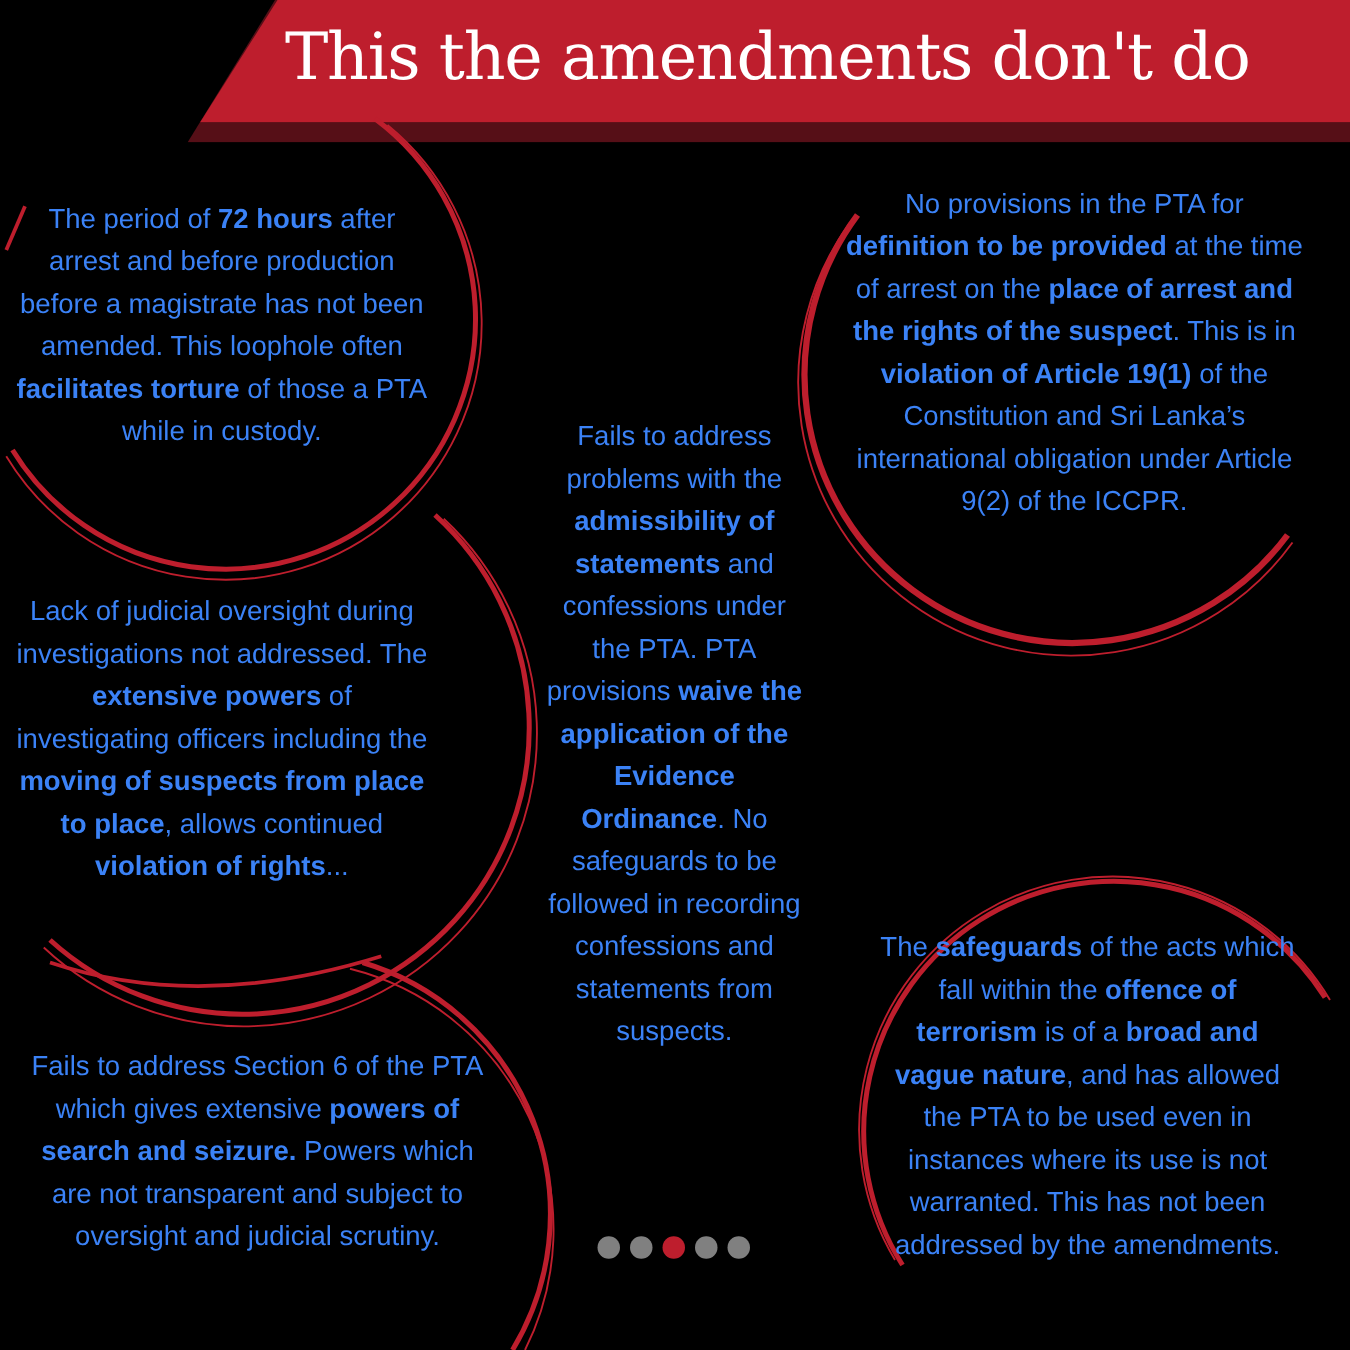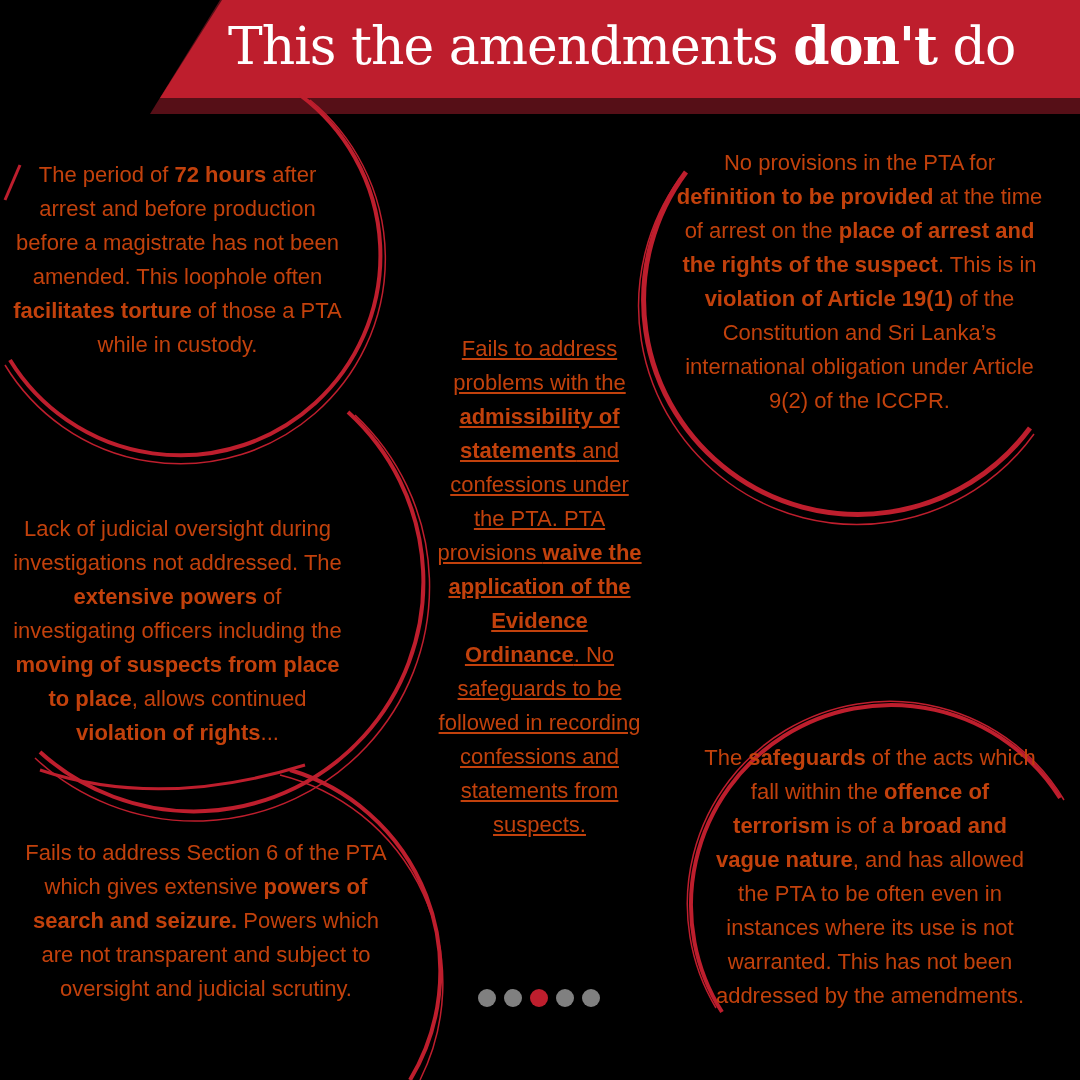--- a/index.html
+++ b/index.html
@@ -1,27 +1,27 @@
 <!DOCTYPE html>
 <html><head>
   <meta charset="utf-8">
   <style>
     html, body { margin: 0; padding: 0; background: #000; }
     body { width: 1080px; height: 1080px; position: relative; overflow: hidden; font-family: "Liberation Sans", "DejaVu Sans", sans-serif; color: #fff; }
     .banner-shadow { position: absolute; left: 150px; top: 0; width: 930px; height: 114px; background: #560f17; clip-path: polygon(70px 0, 930px 0, 930px 114px, 0 114px); }
     .banner { position: absolute; left: 160px; top: 0; width: 920px; height: 98px; background: #be1e2d; clip-path: polygon(62px 0, 920px 0, 920px 98px, 0 98px); }
     .title { position: absolute; left: 228px; top: 14px; font-family: "DejaVu Serif", "Liberation Serif", serif; font-size: 52px; line-height: 64px; color: #fff; white-space: nowrap; letter-spacing: -1px; }
-    .title b { font-weight: bold; }
+    .title b { font-weight: normal; }
     svg.rings { position: absolute; left: 0; top: 0; width: 1080px; height: 1080px; pointer-events: none; }
-    .block { position: absolute; text-align: center; font-size: 22px; line-height: 34px; color: #c2410c; }
+    .block { position: absolute; text-align: center; font-size: 22px; line-height: 34px; color: #3b82f6; }
     .block b { font-weight: bold; }
     .b1 { left: 10px; top: 158px; width: 335px; }
-    .b2 { left: 10px; top: 472px; width: 335px; margin-top: 40px; }
+    .b2 { left: 10px; top: 472px; width: 335px; }
     .b3 { left: 16px; top: 836px; width: 380px; }
-    .b4 { left: 432px; top: 332px; width: 215px; text-decoration: underline; }
+    .b4 { left: 432px; top: 332px; width: 215px; }
     .b5 { left: 672px; top: 146px; width: 375px; }
     .b6 { left: 700px; top: 741px; width: 340px; }
     .dots { position: absolute; left: 478px; top: 989px; display: flex; gap: 8px; }
     .dot { width: 18px; height: 18px; border-radius: 50%; background: #808080; }
     .dot.active { background: #be1e2d; }
   </style>
 </head>
 <body>
 
 <div class="banner-shadow"></div>
@@ -56,21 +56,21 @@
     <path d="M 722 1012 A 195 195 0 1 1 1060 798" stroke-width="4"></path>
     <path d="M 716 1008 A 200 200 0 1 1 1064 800" stroke-width="1.5"></path>
   </g>
 </svg>
 
 <div class="block b1"><span>The period of </span><b>72 hours</b><span> after arrest and before production before a magistrate has not been amended. This loophole often  </span><b>facilitates torture</b><span> of those a PTA while in custody.</span></div>
 <div class="block b2"><span>Lack of judicial oversight during investigations not addressed. The </span><b>extensive powers</b><span> of investigating officers including the </span><b>moving of suspects  from place to place</b><span>, allows continued </span><b>violation of rights</b><span>...</span></div>
 <div class="block b3"><span>Fails to address Section 6 of the PTA which gives extensive </span><b>powers of search and seizure.</b><span> Powers which are not  transparent and subject to oversight and judicial scrutiny.</span></div>
 <div class="block b4"><span>Fails to address problems with the </span><b>admissibility of statements</b><span> and confessions under the PTA. PTA provisions </span><b>waive the application of the Evidence Ordinance</b><span>. No safeguards to be followed in recording confessions and statements from suspects.</span></div>
 <div class="block b5"><span>No provisions in the PTA for </span><b>definition to be provided</b><span> at the time of arrest on the </span><b>place of arrest and the rights of the suspect</b><span>. This is in </span><b>violation of Article 19(1)</b><span> of the Constitution and Sri Lanka’s international obligation under Article 9(2) of the ICCPR.</span></div>
-<div class="block b6"><span>The </span><b>safeguards</b><span> of the acts which fall within the </span><b>offence of terrorism</b><span> is of a </span><b>broad and vague nature</b><span>, and has allowed the PTA to be often even in instances where its use is not warranted. This has not been addressed by the amendments.</span></div>
+<div class="block b6"><span>The </span><b>safeguards</b><span> of the acts which fall within the </span><b>offence of terrorism</b><span> is of a </span><b>broad and vague nature</b><span>, and has allowed the PTA to be used even in instances where its use is not warranted. This has not been addressed by the amendments.</span></div>
 
 <div class="dots">
     <div class="dot"></div>
     <div class="dot"></div>
     <div class="dot active"></div>
     <div class="dot"></div>
     <div class="dot"></div>
   </div>
 
 </body></html>

